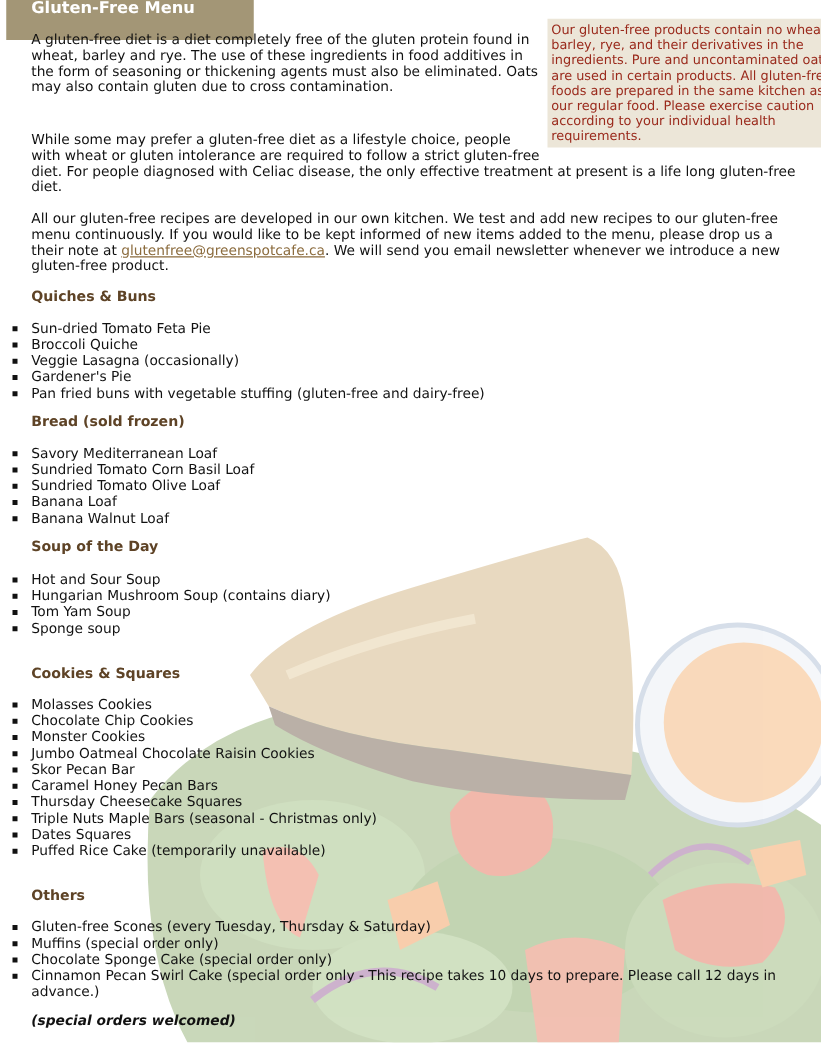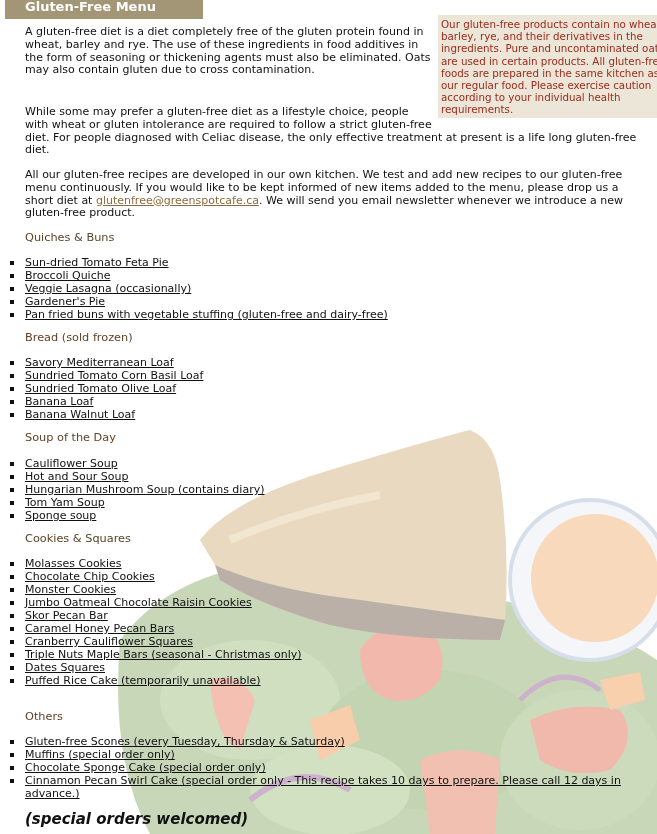--- a/index.html
+++ b/index.html
@@ -7,21 +7,21 @@
       width: 657px; height: 834px; overflow: hidden; position: relative;
       background: #ffffff;
       font-family: "DejaVu Sans", sans-serif;
       font-size: 11px; color: #000;
     }
     
     .bg-photo { position: absolute; left: 0; top: 0; width: 657px; height: 834px; z-index: 0; pointer-events: none; }
     .content { position: absolute; left: 0; top: 0; width: 657px; height: 834px; z-index: 1; }
 
     .title-bar {
-      position: absolute; left: 5px; top: 0; width: 198px; height: 19px;
+      position: absolute; left: 5px; top: 0; width: 198px; height: 32px;
       background: #a39676;
     }
     .title-bar span {
       position: absolute; left: 20px; top: -1px;
       color: #ffffff; font-weight: bold; font-size: 13px; line-height: 15px;
       font-family: "DejaVu Sans", sans-serif;
     }
     .notice {
       position: absolute; left: 438px; top: 15px; width: 219px; height: 103px;
       background: #ece6d8;
@@ -32,37 +32,37 @@
 
     p.para { position: absolute; left: 25px; margin: 0; line-height: 12.8px; font-size: 11px; color: #111; }
     .p1 { top: 26px; width: 405px; }
     .p2 { top: 106px; width: 620px; }
     .p3 { top: 169px; width: 620px; }
     .line { display: block; white-space: nowrap; }
     a.email { color: #8b6b3d; text-decoration: underline; text-align: center; }
 
     h3.section {
       position: absolute; left: 25px; margin: 0;
-      font-size: 11.3px; font-weight: normal; color: #5e4326;
+      font-size: 11.3px; font-weight: bold; color: #5e4326;
     }
     ul.items {
       position: absolute; left: 0; margin: 0; padding: 0; list-style: none;
     }
     ul.items li {
       position: relative; padding-left: 25px; height: 13px; line-height: 13px;
-      font-size: 11px; color: #111; white-space: nowrap; text-decoration: underline;
+      font-size: 11px; color: #111; white-space: nowrap;
     }
     ul.items li .bullet {
       position: absolute; left: 10px; top: 5px; width: 4px; height: 4px; background: #111;
     }
     ul.items li.wrap { height: auto; white-space: normal; width: 610px; }
 
     .special {
       position: absolute; left: 25px; top: 810px; font-weight: bold; font-style: italic;
-      font-size: 15px; color: #111;
+      font-size: 11px; color: #111;
     }
   </style>
 </head>
 <body>
 
 <svg class="bg-photo" viewBox="0 0 657 834" xmlns="http://www.w3.org/2000/svg">
   <g opacity="0.42">
 
     <path d="M120 640 Q180 560 320 560 Q420 560 500 600 Q600 620 657 660 L657 834 L150 834 Q110 760 120 640 Z" fill="#7fa15a"></path>
     <ellipse cx="250" cy="700" rx="90" ry="60" fill="#8fb46a"></ellipse>
@@ -117,21 +117,21 @@
   <p class="para p2">
     <span class="line">While some may prefer a gluten-free diet as a lifestyle choice, people</span>
     <span class="line">with wheat or gluten intolerance are required to follow a strict gluten-free</span>
     <span class="line">diet. For people diagnosed with Celiac disease, the only effective treatment at present is a life long gluten-free</span>
     <span class="line">diet.</span>
   </p>
 
   <p class="para p3">
     <span class="line">All our gluten-free recipes are developed in our own kitchen.  We test and add new recipes to our gluten-free</span>
     <span class="line">menu continuously.  If you would like to be kept informed of new items added to the menu, please drop us a</span>
-    <span class="line"><span>short diet at </span><a class="email" href="#">glutenfree@greenspotcafe.ca</a><span>.  We will send you email newsletter whenever we introduce a new</span></span>
+    <span class="line"><span>their note at </span><a class="email" href="#">glutenfree@greenspotcafe.ca</a><span>.  We will send you email newsletter whenever we introduce a new</span></span>
     <span class="line">gluten-free product.</span>
   </p>
 
   <h3 class="section" style="top:231px">Quiches &amp; Buns</h3>
   <ul class="items" style="top:256px">
     <li><span class="bullet"></span><span>Sun-dried Tomato Feta Pie</span></li>
     <li><span class="bullet"></span><span>Broccoli Quiche</span></li>
     <li><span class="bullet"></span><span>Veggie Lasagna (occasionally)</span></li>
     <li><span class="bullet"></span><span>Gardener's Pie</span></li>
     <li><span class="bullet"></span><span>Pan fried buns with vegetable stuffing (gluten-free and dairy-free)</span></li>
@@ -141,36 +141,35 @@
   <ul class="items" style="top:356px">
     <li><span class="bullet"></span><span>Savory Mediterranean Loaf</span></li>
     <li><span class="bullet"></span><span>Sundried Tomato Corn Basil Loaf</span></li>
     <li><span class="bullet"></span><span>Sundried Tomato Olive Loaf</span></li>
     <li><span class="bullet"></span><span>Banana Loaf</span></li>
     <li><span class="bullet"></span><span>Banana Walnut Loaf</span></li>
   </ul>
 
   <h3 class="section" style="top:431px">Soup of the Day</h3>
   <ul class="items" style="top:457px">
-    <li><span class="bullet"></span><span>Cauliflower Soup</span></li>
     <li><span class="bullet"></span><span>Hot and Sour Soup</span></li>
     <li><span class="bullet"></span><span>Hungarian Mushroom Soup (contains diary)</span></li>
     <li><span class="bullet"></span><span>Tom Yam Soup</span></li>
     <li><span class="bullet"></span><span>Sponge soup</span></li>
   </ul>
 
   <h3 class="section" style="top:532px">Cookies &amp; Squares</h3>
   <ul class="items" style="top:557px">
     <li><span class="bullet"></span><span>Molasses Cookies</span></li>
     <li><span class="bullet"></span><span>Chocolate Chip Cookies</span></li>
     <li><span class="bullet"></span><span>Monster Cookies</span></li>
     <li><span class="bullet"></span><span>Jumbo Oatmeal Chocolate Raisin Cookies</span></li>
     <li><span class="bullet"></span><span>Skor Pecan Bar</span></li>
     <li><span class="bullet"></span><span>Caramel Honey Pecan Bars</span></li>
-    <li><span class="bullet"></span><span>Cranberry Cauliflower Squares</span></li>
+    <li><span class="bullet"></span><span>Thursday Cheesecake Squares</span></li>
     <li><span class="bullet"></span><span>Triple Nuts Maple Bars (seasonal - Christmas only)</span></li>
     <li><span class="bullet"></span><span>Dates Squares</span></li>
     <li><span class="bullet"></span><span>Puffed Rice Cake  (temporarily unavailable)</span></li>
   </ul>
 
   <h3 class="section" style="top:710px">Others</h3>
   <ul class="items" style="top:735px">
     <li><span class="bullet"></span><span>Gluten-free Scones (every Tuesday, Thursday &amp; Saturday)</span></li>
     <li><span class="bullet"></span><span>Muffins  (special order only)</span></li>
     <li><span class="bullet"></span><span>Chocolate Sponge Cake (special order only)</span></li>

